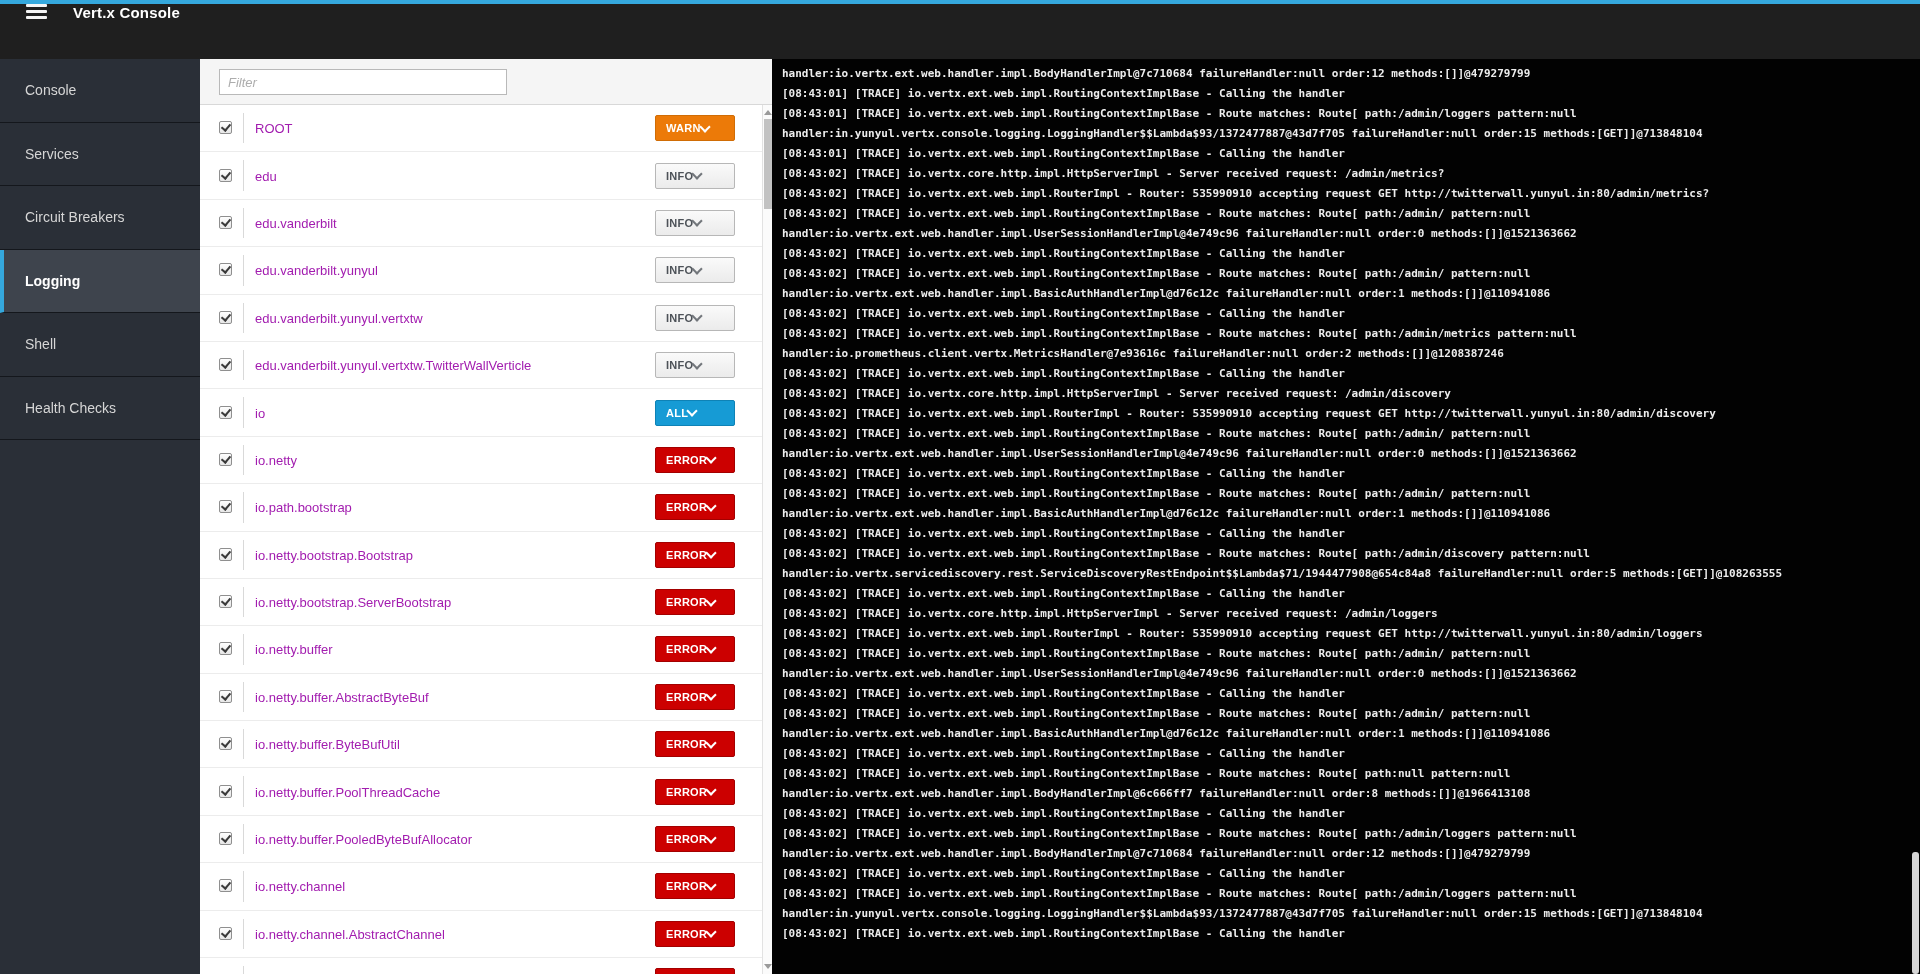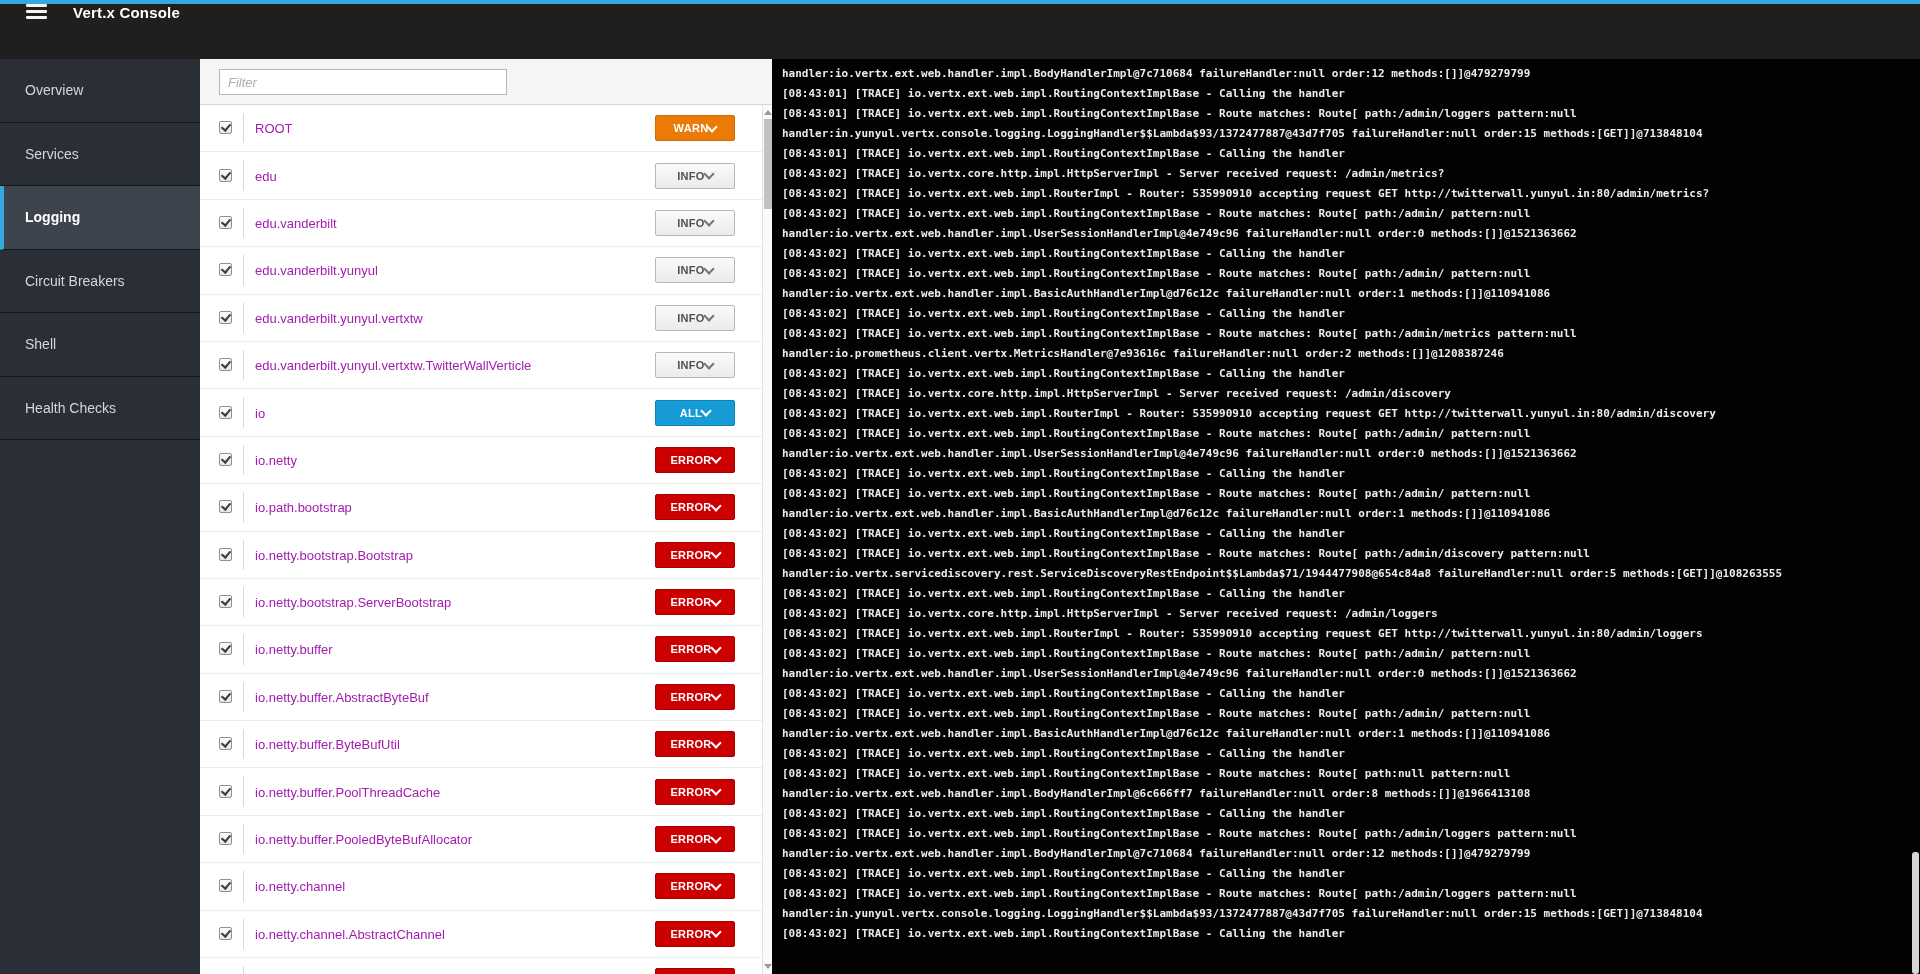--- a/index.html
+++ b/index.html
@@ -27,21 +27,21 @@
   #filter-input::placeholder{color:#adadad;font-style:italic}
   #logger-list{position:absolute;left:0;top:46px;right:10px;bottom:0;overflow:hidden}
   .logger-row{height:47.4px;box-sizing:border-box;border-bottom:1px solid #ececec;position:relative;background:#fff}
   .cb{position:absolute;left:19px;top:50%;margin-top:-7px;width:13px;height:13px;box-sizing:border-box;cursor:pointer;
       border:1px solid #8f8f8f;border-radius:2px;background:linear-gradient(#fefefe,#e7e7e7)}
   .tick{position:absolute;left:3px;top:0px;width:4px;height:7px;border-right:2px solid #3a3a3a;border-bottom:2px solid #3a3a3a;transform:rotate(40deg)}
   .vsep{position:absolute;left:43px;top:8px;bottom:8px;width:1px;background:#d9d9d9}
   .lname{position:absolute;left:55px;top:50%;transform:translateY(-50%);font-size:13px;color:#a21caf;white-space:nowrap}
   .lvl{position:absolute;right:27px;top:50%;margin-top:-13px;width:80px;height:26px;box-sizing:border-box;border-radius:2px;
        font-family:inherit;font-size:11px;font-weight:700;letter-spacing:.3px;display:flex;align-items:center;
-       justify-content:center;padding:0 10px;cursor:pointer}
+       justify-content:flex-start;padding:0 10px;cursor:pointer}
   .lvl.warning{background:var(--warning,#ec7a08);border:1px solid #d06c05;color:#fff}
   .lvl.primary{background:var(--primary,#169bd5);border:1px solid #0e82b6;color:#fff}
   .lvl.danger{background:var(--danger,#cc0000);border:1px solid #a30000;color:#fff}
   .lvl.default{background:linear-gradient(#fafafa,#ebebeb);border:1px solid #b7b7b7;color:#4d5258}
   .caret{width:6px;height:6px;border-right:2px solid #fff;border-bottom:2px solid #fff;transform:rotate(45deg);margin-top:-3px}
   .caret-dark{border-color:#72767b}
 
   
   #mid-scrollbar{position:absolute;right:0;top:46px;bottom:0;width:10px;background:#fbfbfb;border-left:1px solid #e2e2e2;box-sizing:border-box}
   .sb-arrow-up{position:absolute;top:5px;left:50%;transform:translateX(-50%);width:0;height:0;
@@ -64,24 +64,24 @@
 <header id="topbar">
   <button id="hamburger">
     <span></span>
       <span></span>
       <span></span>
   </button>
   <div id="app-title">Vert.x Console</div>
 </header>
 
 <nav id="sidebar">
-    <div class="nav-item">Overview</div>
+    <div class="nav-item">Console</div>
     <div class="nav-item">Services</div>
+    <div class="nav-item">Circuit Breakers</div>
     <div class="nav-item active">Logging</div>
-    <div class="nav-item">Circuit Breakers</div>
     <div class="nav-item">Shell</div>
     <div class="nav-item">Health Checks</div>
   </nav>
 
 <main id="middle">
   <div id="filter-bar">
     <input id="filter-input" type="text" placeholder="Filter" style="">
   </div>
   <div id="logger-list">
       <div class="logger-row">

